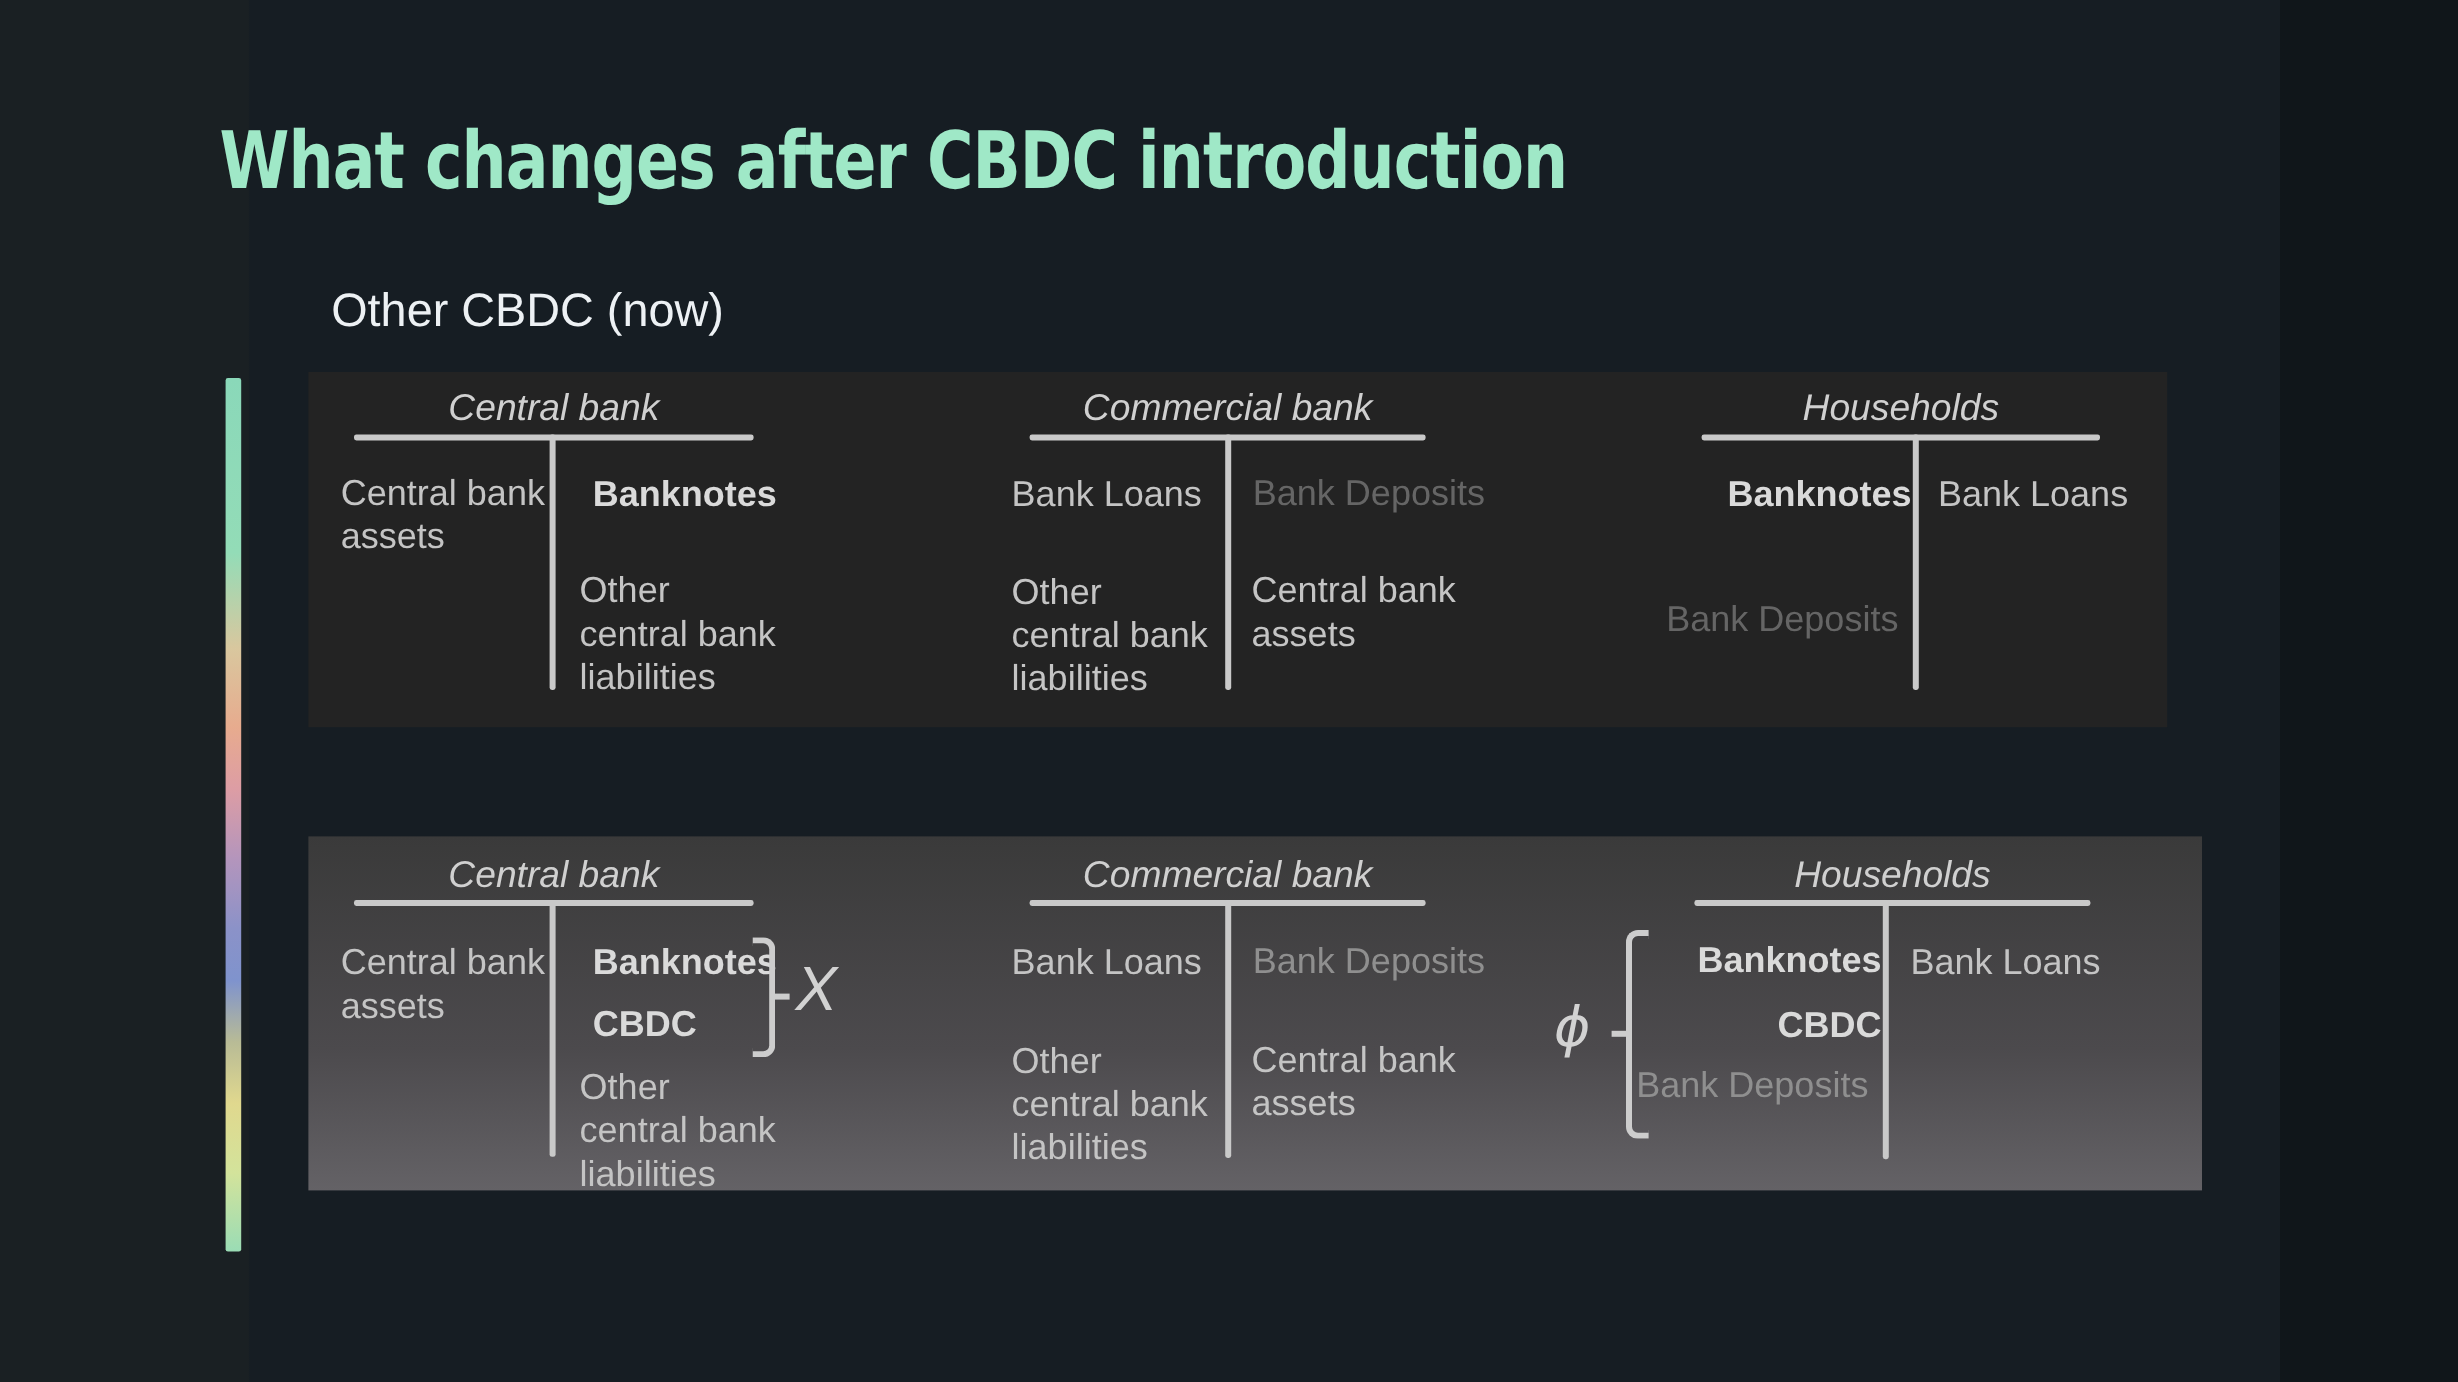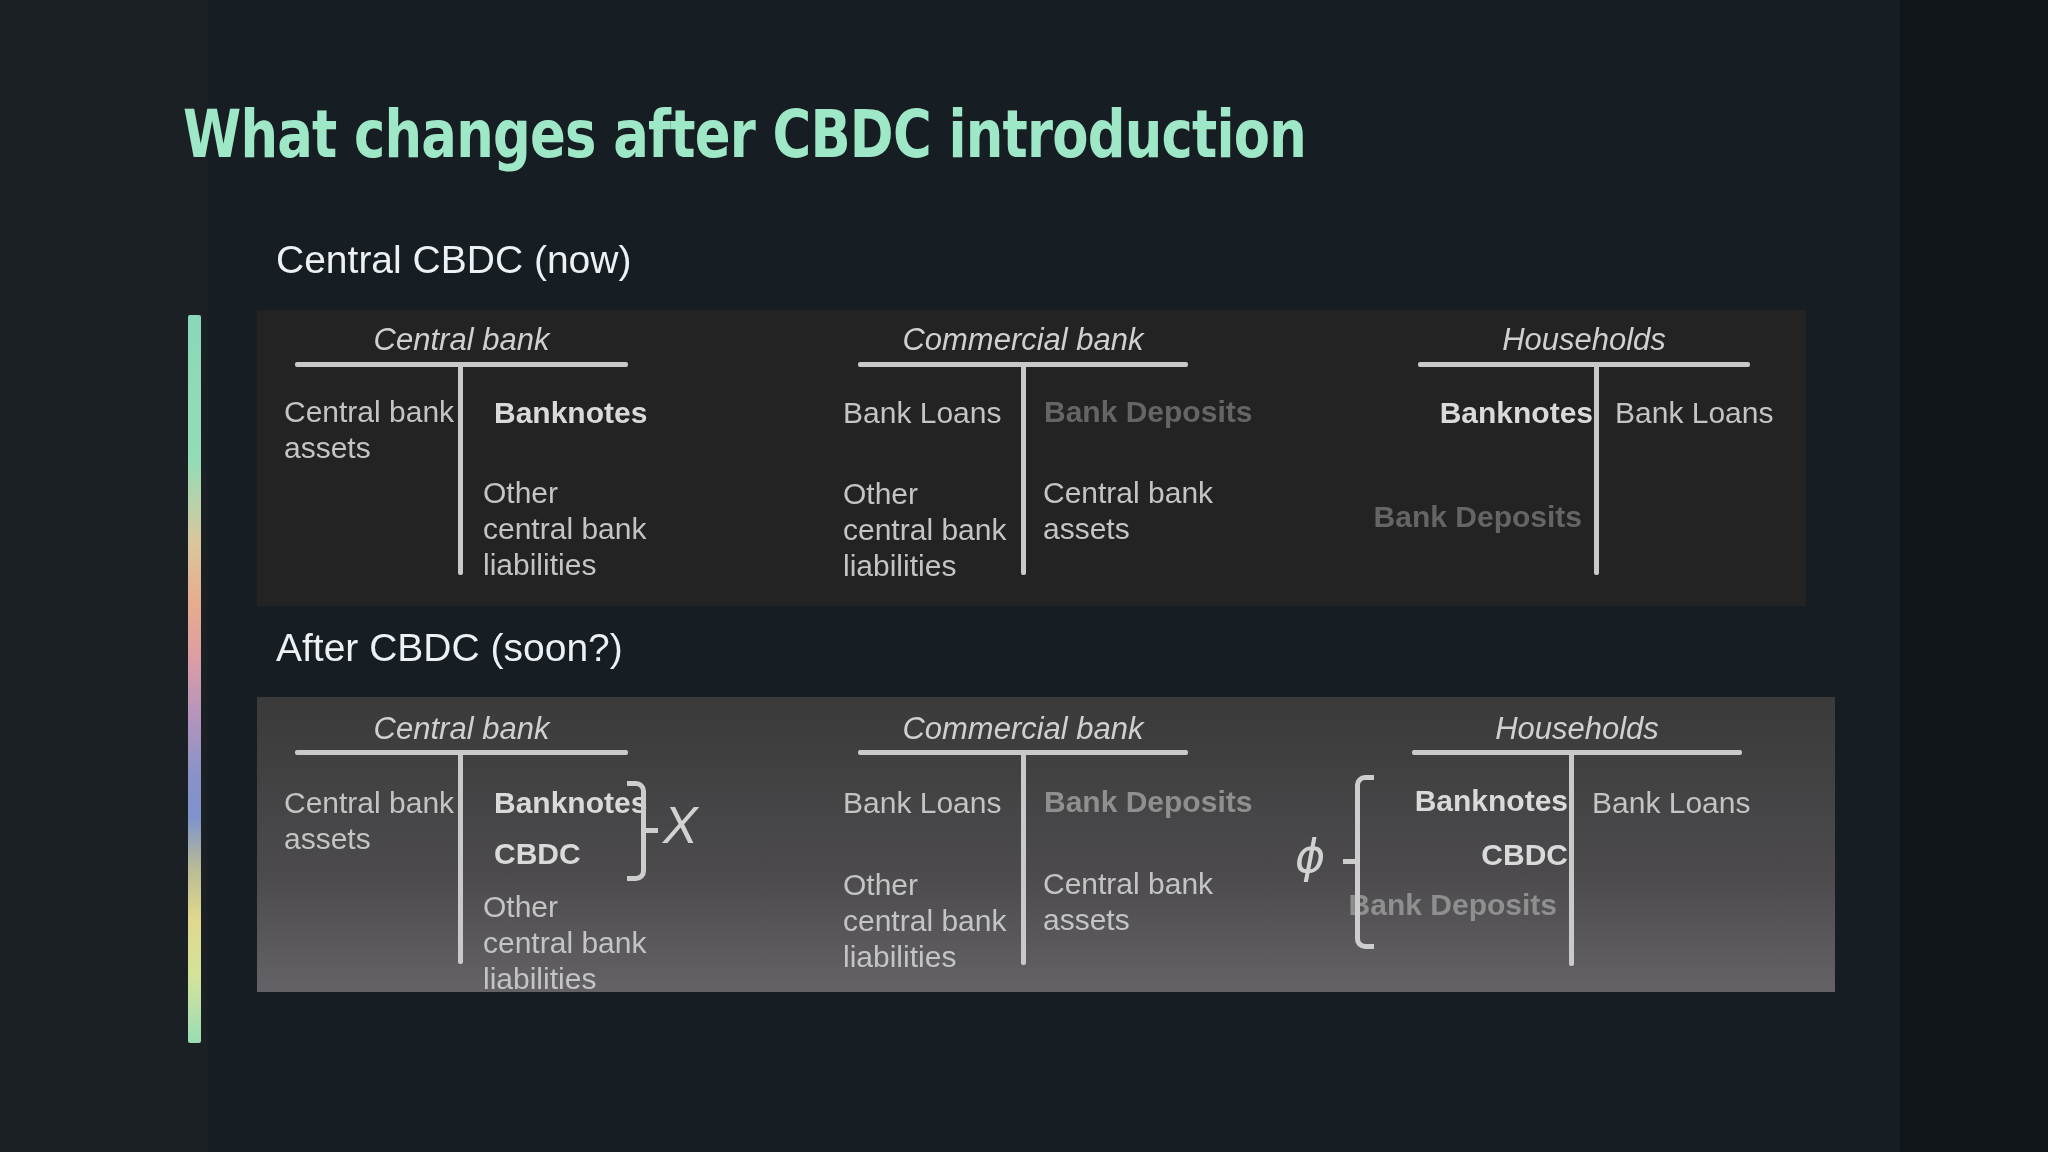--- a/index.html
+++ b/index.html
@@ -32,21 +32,21 @@
     background:linear-gradient(180deg,#3a3a3a 0%,#4c4a4d 60%,#646266 100%);}
   .acct-title{
     position:absolute;font-style:italic;font-size:31px;color:#d0d0d0;
     text-align:center;white-space:nowrap;
   }
   .hrule{position:absolute;height:5px;background:#c9c9c9;border-radius:2px;}
   .vrule{position:absolute;width:5px;background:#c9c9c9;border-radius:2px;}
   .label{position:absolute;font-size:30px;line-height:1.2;color:#c4c4c4;}
   .label .line{display:block;}
   .bold{font-weight:bold;color:#dadada;margin-left:11px;}
-  .dim{font-weight:bold;color:#656565;}
+  .dim{font-weight:normal;color:#656565;}
   .panel-after .dim{color:#8f8f8f;}
   .alignr{text-align:right;}
   .bracket{position:absolute;border:5px solid #cdcdcd;width:14px;}
   .bracket-right{border-left:none;border-radius:0 10px 10px 0;}
   .bracket-left{border-right:none;border-radius:10px 0 0 10px;}
   .bracket-right::after{
     content:"";position:absolute;right:-17px;top:50%;margin-top:-3px;
     width:15px;height:5px;background:#cdcdcd;
   }
   .bracket-left::after{
@@ -57,21 +57,21 @@
   .symbol-x{font-size:52px;}
   .symbol-phi{font-size:46px;font-family:"DejaVu Sans",sans-serif;}
 </style>
 </head>
 <body>
 
 <div class="slide">
 
   <h1 class="slide-title">What changes after CBDC introduction</h1>
 
-  <div class="section-heading heading-before">Central CBDC (now)</div>
+  <div class="section-heading heading-before">Other CBDC (now)</div>
 
   <div class="stripe"></div>
 
   <div class="panel panel-before">
 
     <div>
       <div class="acct-title" style="left:38px;top:12px;width:333px;">Central bank</div>
       <div class="hrule" style="left:38px;top:52px;width:333px;"></div>
       <div class="vrule" style="left:201px;top:52px;height:213px;"></div>
       <div class="label" style="left:27px;top:84px;width:180px;">
@@ -106,21 +106,20 @@
     <div>
       <div class="acct-title" style="left:1161px;top:12px;width:332px;">Households</div>
       <div class="hrule" style="left:1161px;top:52px;width:332px;"></div>
       <div class="vrule" style="left:1337px;top:52px;height:213px;"></div>
       <div class="label bold alignr" style="left:1120px;top:85px;width:205px;">Banknotes</div>
       <div class="label" style="left:1358px;top:85px;">Bank Loans</div>
       <div class="label dim alignr" style="left:1090px;top:189px;width:235px;">Bank Deposits</div>
     </div>
   </div>
 
-  <div class="section-heading heading-after">After CBDC (soon?)</div>
 
   <div class="panel panel-after">
 
     <div>
       <div class="acct-title" style="left:38px;top:14px;width:333px;">Central bank</div>
       <div class="hrule" style="left:38px;top:53px;width:333px;"></div>
       <div class="vrule" style="left:201px;top:53px;height:214px;"></div>
       <div class="label" style="left:27px;top:88px;width:180px;">
         <span class="line">Central bank</span>
         <span class="line">assets</span>

